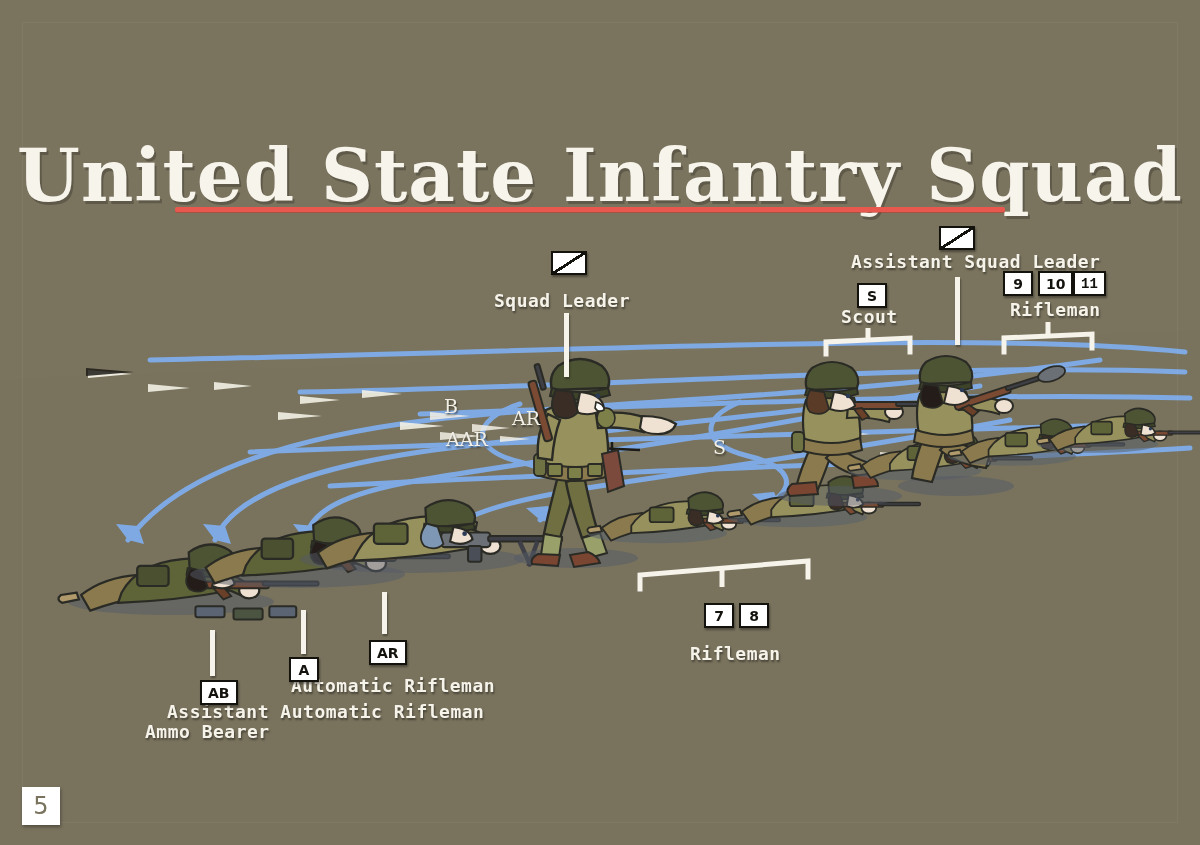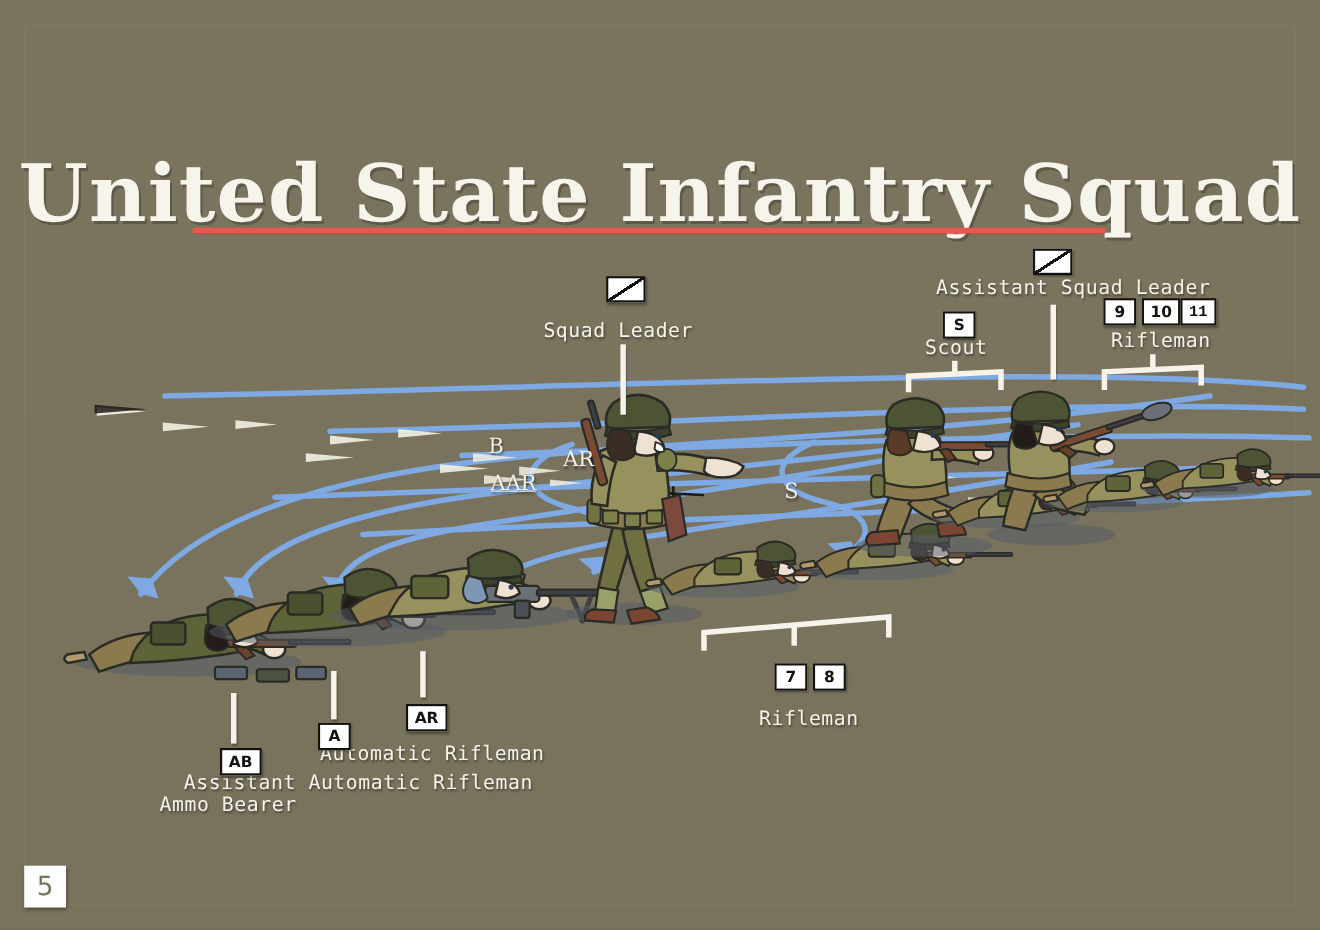--- a/index.html
+++ b/index.html
@@ -32,20 +32,21 @@
     background:#e8584e;border-radius:2px;
     box-shadow:0 1px 0 rgba(190,60,50,.6);
   }
 
   
   .lbl{
     position:absolute;color:#f6f3ea;
     font-family:"DejaVu Sans Mono", monospace;
     font-size:17px;letter-spacing:.5px;white-space:nowrap;
     text-shadow:1px 2px 2px rgba(30,28,20,.55);
+    font-weight:bold;
   }
   .lbl.big{font-size:18px;}
 
   
   .pathletter{
     position:absolute;color:#f2efe6;
     font-family:"DejaVu Serif", serif;
     font-size:19px;white-space:nowrap;
     text-shadow:1px 2px 2px rgba(30,28,20,.6);
   }
@@ -421,21 +422,21 @@
   <div class="leader" style="left:301px;top:610px;height:44px;"></div>
   <div class="badge" style="left:289px;top:657px;">A</div>
   <div class="lbl big" style="left:167px;top:701px;">Assistant Automatic Rifleman</div>
 
   <div class="leader" style="left:210px;top:630px;height:46px;"></div>
   <div class="badge" style="left:200px;top:680px;">AB</div>
   <div class="lbl big" style="left:145px;top:721px;">Ammo Bearer</div>
 
   <div class="pathletter" style="left:444px;top:395px;">B</div>
   <div class="pathletter" style="left:512px;top:407px;">AR</div>
-  <div class="pathletter" style="left:446px;top:428px;text-decoration:underline;">AAR</div>
+  <div class="pathletter" style="left:446px;top:428px;">AAR</div>
   <div class="pathletter" style="left:713px;top:436px;">S</div>
 
   <div id="pagenum">
     <span>5</span>
   </div>
 
   <div id="frame"></div>
 </div>
 
 </body></html>

